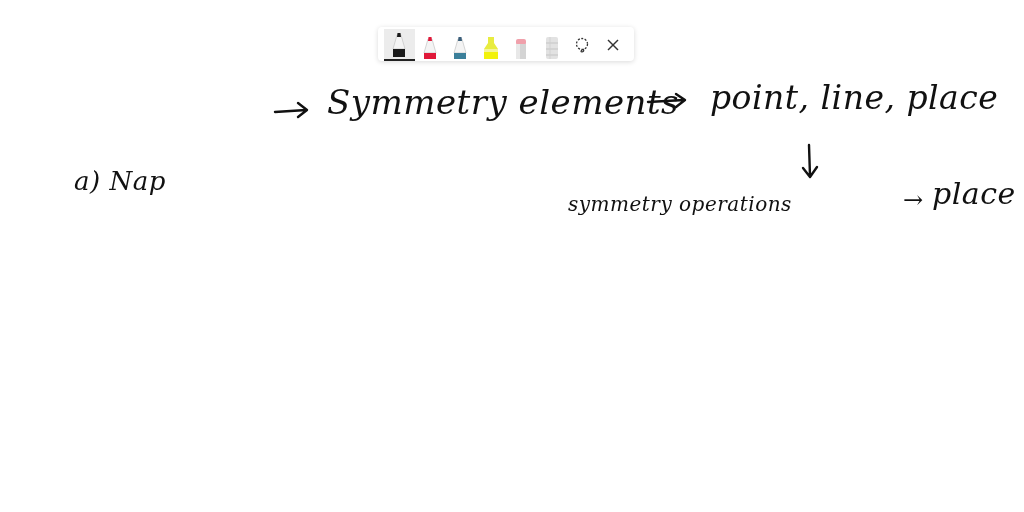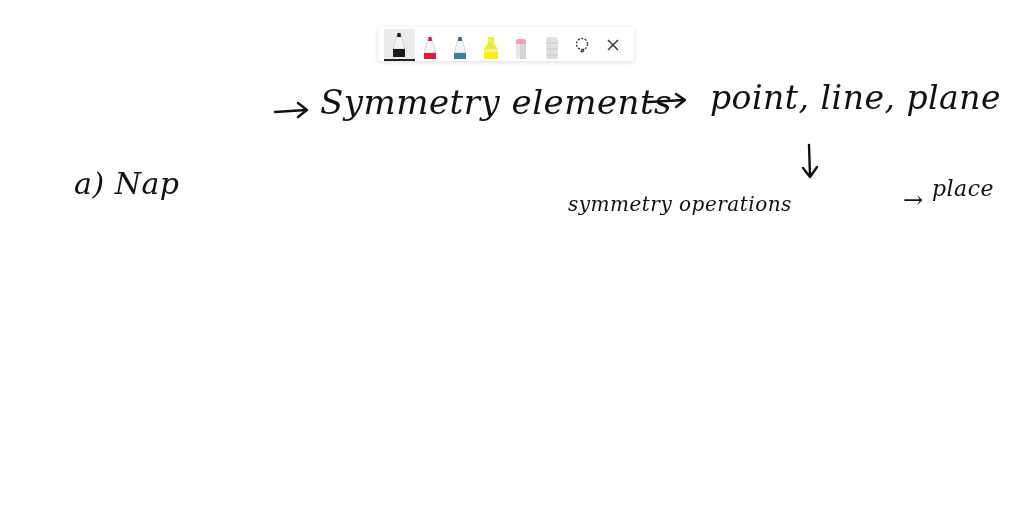--- a/index.html
+++ b/index.html
@@ -132,25 +132,25 @@
       </svg>
     </div>
   </div>
 
   <svg class="ink" viewBox="0 0 1024 512">
     <path d="M275 112 L306 110 M298 103 L307 110 L298 117"></path>
     <path d="M648 102 L684 100 M676 94 L685 100 L676 107"></path>
     <path d="M809 145 L810 176 M803 168 L810 177 L817 167"></path>
   </svg>
 
-  <div class="hw" style="left:74px; top:166px; font-size:30px;">a) Nap</div>
+  <div class="hw" style="left:74px; top:166px; font-size:26px;">a) Nap</div>
 
-  <div class="hw" style="left:320px; top:82px; font-size:34px;">Symmetry elements</div>
+  <div class="hw" style="left:327px; top:82px; font-size:34px;">Symmetry elements</div>
 
-  <div class="hw" style="left:710px; top:78px; font-size:33px;">point, line, plane</div>
+  <div class="hw" style="left:710px; top:78px; font-size:33px;">point, line, place</div>
 
   <div class="hw" style="left:568px; top:192px; font-size:20px;">symmetry operations</div>
 
   <div class="hw" style="left:903px; top:186px; font-size:24px;">→</div>
 
-  <div class="hw" style="left:932px; top:176px; font-size:22px;">place</div>
+  <div class="hw" style="left:932px; top:176px; font-size:30px;">place</div>
 
 </div>
 
 </body></html>

